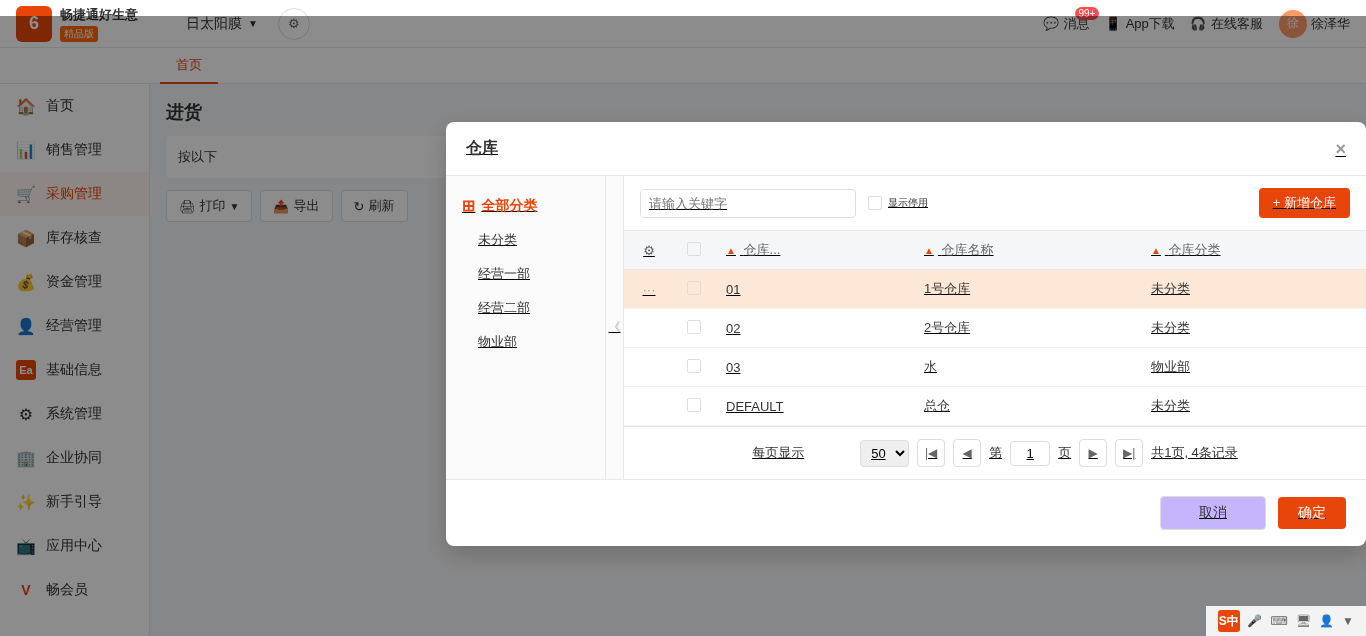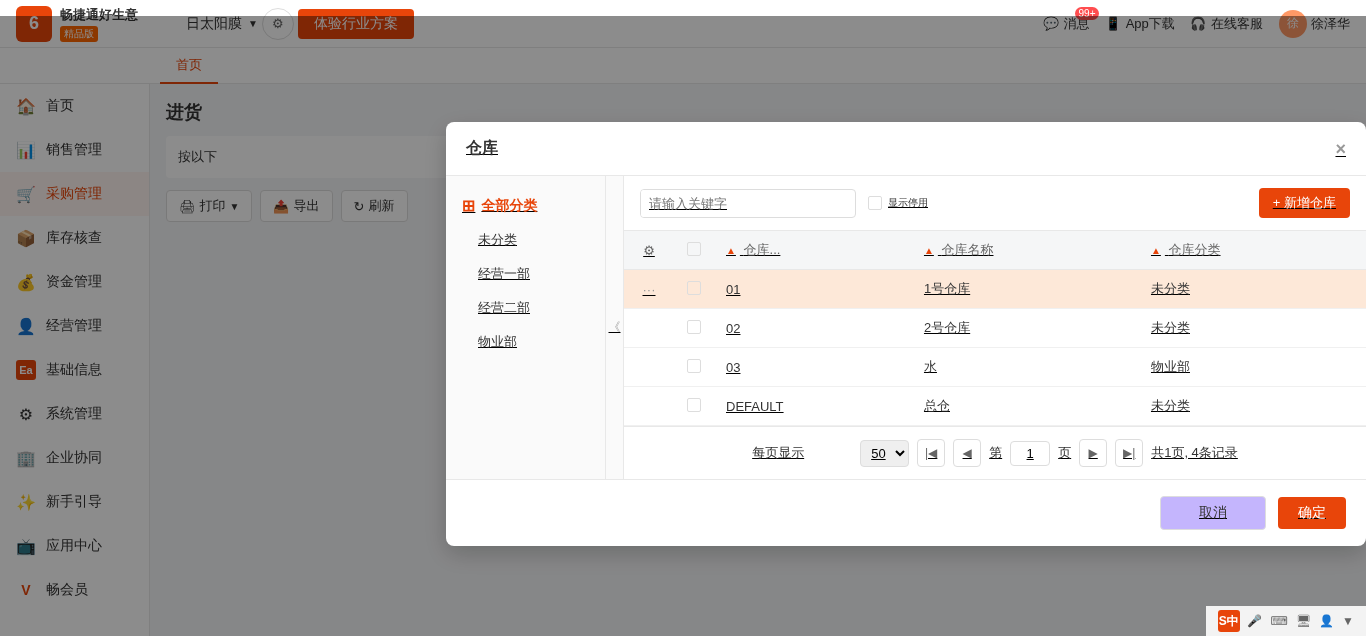--- a/index.html
+++ b/index.html
@@ -27,21 +27,21 @@
       background: #e8450a;
       border-radius: 6px;
       display: flex; align-items: center; justify-content: center;
       color: white; font-size: 18px; font-weight: bold;
     }
     .logo-badge {
       font-size: 10px; background: #ff6600; color: white;
       padding: 1px 4px; border-radius: 3px; margin-top: 2px; display: inline-block;
     }
     .header-mid {
-      display: flex; align-items: center; flex: 1; gap: 4px; padding-left: 20px;
+      display: flex; align-items: center; flex: 1; gap: 20px; padding-left: 20px;
     }
     .company-selector {
       display: flex; align-items: center; gap: 6px;
       color: #333; font-size: 14px; cursor: pointer;
     }
     .gear-btn {
       width: 32px; height: 32px; border-radius: 50%;
       border: 1px solid #ddd; display: flex; align-items: center; justify-content: center;
       cursor: pointer; color: #666;
     }
@@ -272,21 +272,20 @@
     </div>
   </div>
   <div class="header-mid">
     <div class="company-selector">
       <span>日太阳膜</span>
       <span style="font-size:10px;">▼</span>
     </div>
     <div class="gear-btn">
       <span>⚙</span>
     </div>
-    <button class="trial-btn">体验行业方案</button>
   </div>
   <div class="header-right">
     <div class="header-right-item" style="position:relative;">
       <span>💬</span>
       <span>消息</span>
       <span class="badge-99">99+</span>
     </div>
     <div class="header-right-item">
       <span>📱</span>
       <span>App下载</span>

